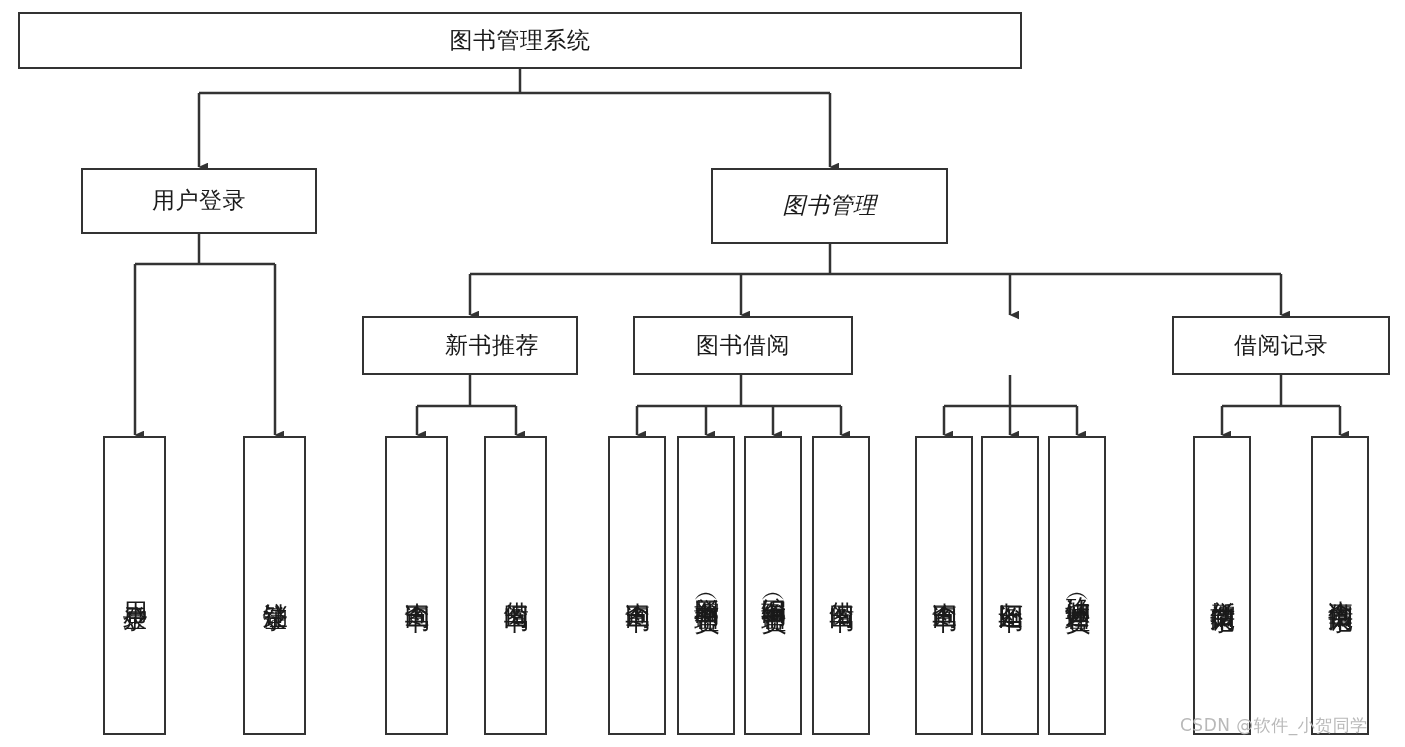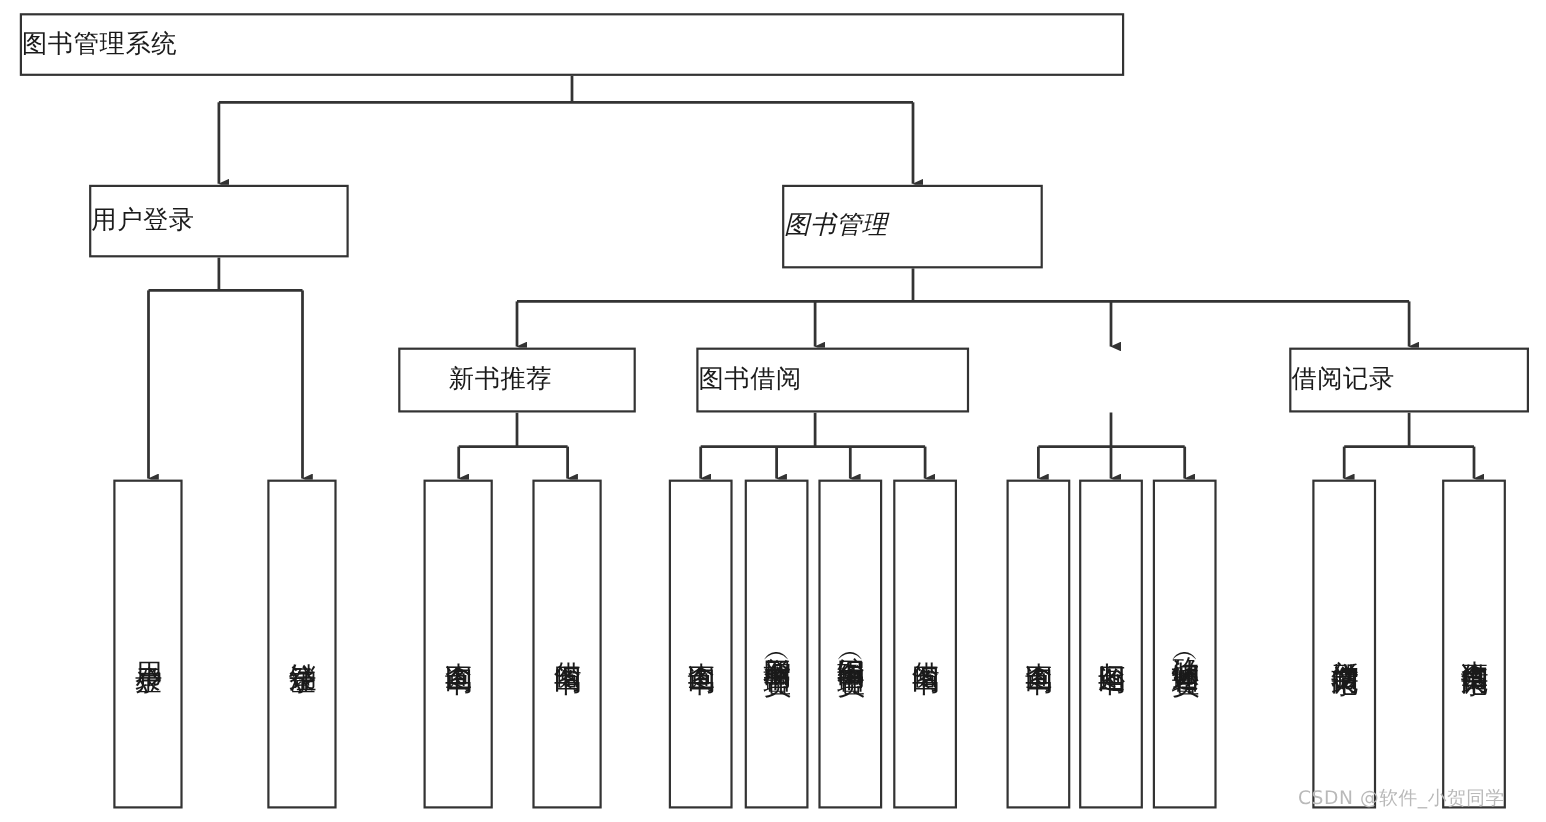--- a/index.html
+++ b/index.html
@@ -27,20 +27,21 @@
     pointer-events: none;
   }
   .node {
     position: absolute;
     box-sizing: border-box;
     border: 2.5px solid #333333;
     background: #ffffff;
     color: #1a1a1a;
     display: flex;
     align-items: center;
+    justify-content: center;
     text-align: center;
     overflow: hidden;
   }
   .node .label {
     display: block;
     line-height: 1.18;
     letter-spacing: 0.5px;
   }
   
   .node.horiz .label {
@@ -127,21 +128,21 @@
   <div class="node horiz" style="left: 81px; top: 168px; width: 236px; height: 66px;">
     <span class="label">用户登录</span>
   </div>
   <div class="node horiz" style="left: 711px; top: 168px; width: 237px; height: 76px; font-style: italic;">
     <span class="label">图书管理</span>
   </div>
 
   <div class="node horiz" style="left: 362px; top: 316px; width: 216px; height: 59px; padding-left: 44px;">
     <span class="label">新书推荐</span>
   </div>
-  <div class="node horiz" style="left: 633px; top: 316px; width: 248px; height: 59px;">
+  <div class="node horiz" style="left: 633px; top: 316px; width: 220px; height: 59px;">
     <span class="label">图书借阅</span>
   </div>
   <div class="node horiz" style="left: 1172px; top: 316px; width: 218px; height: 59px;">
     <span class="label">借阅记录</span>
   </div>
 
   <div class="node vert" style="left: 103px; top: 436px; width: 63px; height: 299px;">
     <span class="label">用户登录</span>
   </div>
   <div class="node vert" style="left: 243px; top: 436px; width: 63px; height: 299px;">

